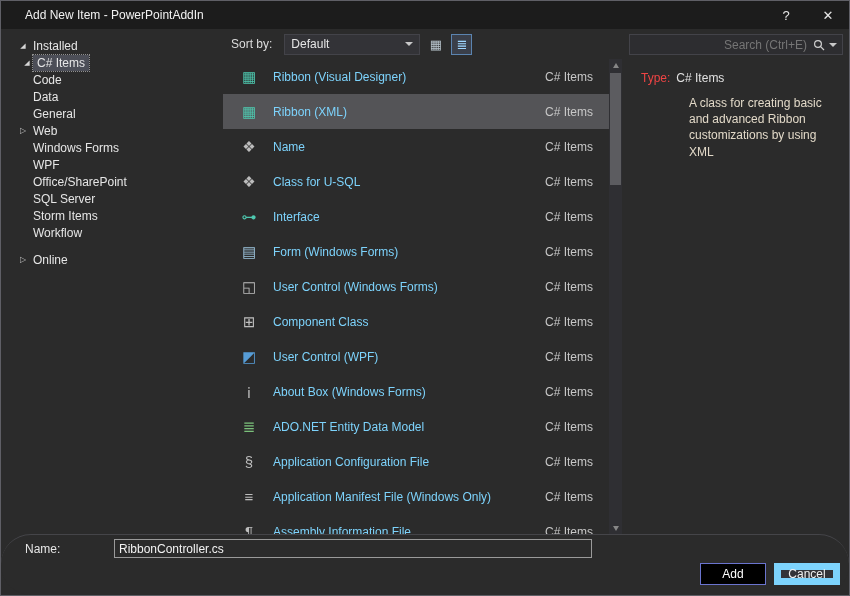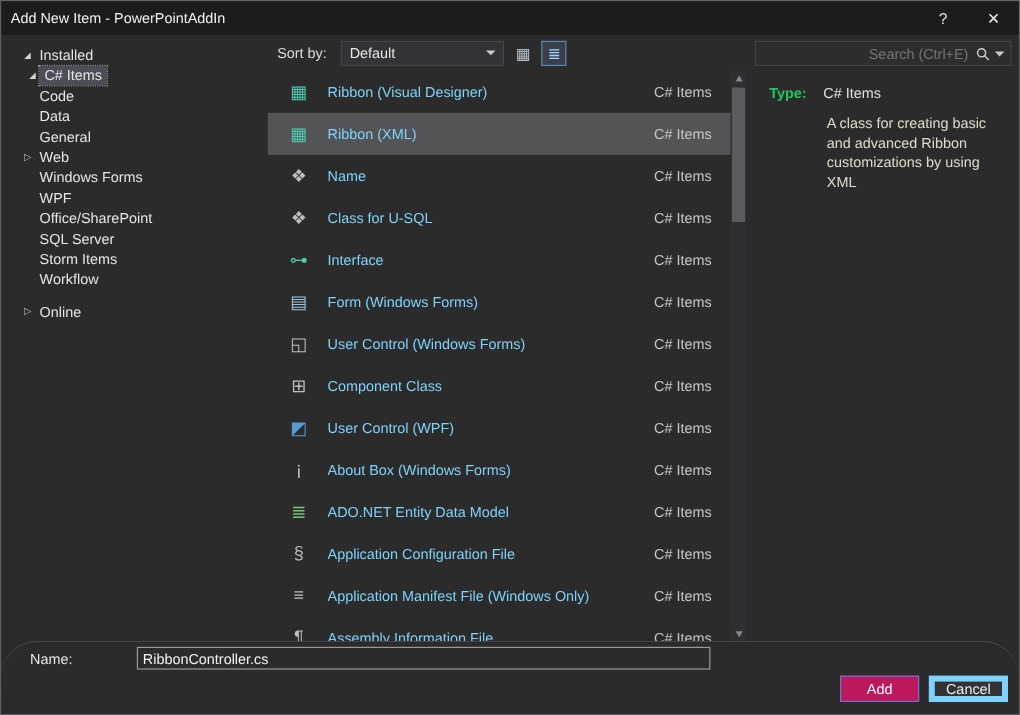--- a/index.html
+++ b/index.html
@@ -2,21 +2,21 @@
 <html><head>
 <meta charset="utf-8">
 <style>
   html,body{margin:0;padding:0;background:#111;}
   .window{position:relative;width:850px;height:596px;background:#2b2b2b;
     font-family:"Liberation Sans",sans-serif;font-size:12px;color:#e6e6e6;
     border:1px solid #5f5f66;box-sizing:border-box;overflow:hidden;}
   
   .titlebar{position:absolute;top:0;left:0;right:0;height:28px;background:#1c1c1c;
     display:flex;align-items:center;color:#f2f2f2;}
-  .title-text{padding-left:8px;flex:1;}
+  .title-text{padding-left:24px;flex:1;}
   .tb-btn{width:42px;height:28px;display:flex;align-items:center;justify-content:center;
     color:#e6e6e6;font-size:13px;cursor:default;}
   
   .left-pane{position:absolute;top:28px;left:0;width:222px;bottom:60px;padding-top:8px;box-sizing:border-box;}
   .tree-item{height:17px;display:flex;align-items:center;white-space:nowrap;}
   .tree-arrow{width:12px;text-align:center;font-size:7px;color:#d6d6d6;flex:none;}
   .tree-arrow.hollow{font-size:8px;color:#bdbdbd;}
   .lvl0{padding-left:16px;}
   .lvl1{padding-left:20px;}
   .lvl2{padding-left:16px;}
@@ -50,33 +50,33 @@
   
   .scrollbar{position:absolute;top:58px;left:608px;width:13px;bottom:60px;background:#2f2f33;}
   .sb-arrow{position:absolute;left:0;width:13px;height:13px;display:flex;align-items:center;justify-content:center;}
   .sb-up{top:0;}  .sb-down{bottom:0;}
   .tri-up{width:0;height:0;border-left:3.5px solid transparent;border-right:3.5px solid transparent;border-bottom:5px solid #868686;}
   .tri-down{width:0;height:0;border-left:3.5px solid transparent;border-right:3.5px solid transparent;border-top:5px solid #868686;}
   .sb-thumb{position:absolute;top:14px;left:1px;right:1px;height:112px;background:#5c5c60;}
   
   .right-pane{position:absolute;top:62px;left:628px;right:0;bottom:60px;padding:8px 12px;box-sizing:border-box;}
   .type-row{white-space:nowrap;}
-  .type-label{font-weight:bold;color:#22c55e;margin-right:14px;}
+  .type-label{font-weight:normal;color:#ef4444;margin-right:6px;}
   .type-value{color:#e0e0e0;}
   .description{margin-top:10px;max-width:202px;line-height:1.35;color:#e2d9c8;margin-left:48px;}
   
   .footer{position:absolute;left:0;right:0;bottom:0;height:60px;border-top:1px solid #454549;background:#2b2b2b;border-radius:30px;}
   .name-label{position:absolute;top:7px;left:24px;}
   .name-input{position:absolute;top:4px;left:113px;width:468px;height:17px;background:#2b2b2b;
     border:1px solid #9a9a9a;color:#f2f2f2;font-family:"Liberation Sans",sans-serif;font-size:12px;
     padding:0 4px;box-sizing:content-box;outline:none;}
   .btn{position:absolute;bottom:10px;height:22px;display:flex;align-items:center;justify-content:center;
     font-size:12px;box-sizing:border-box;cursor:default;}
   .btn-add{right:83px;width:66px;color:#ffffff;border:1px solid #6a74cf;}
-  .btn-cancel{right:9px;width:66px;background:#333337;border:5px solid #7dd3fc;color:#f0f0f0;}
+  .btn-cancel{right:9px;width:66px;background:#333337;border:7px solid #7dd3fc;color:#f0f0f0;}
 </style>
 </head>
 <body>
 
 <div class="window">
 
   <div class="titlebar" style="background: rgb(28, 28, 28);">
     <div class="title-text">Add New Item - PowerPointAddIn</div>
     <div class="tb-btn">?</div>
     <div class="tb-btn">✕</div>
@@ -246,17 +246,17 @@
   <div class="right-pane">
     <div class="type-row">
       <span class="type-label">Type:</span><span class="type-value">C# Items</span>
     </div>
     <div class="description">A class for creating basic and advanced Ribbon customizations by using XML</div>
   </div>
 
   <div class="footer">
     <span class="name-label">Name:</span>
     <input class="name-input" value="RibbonController.cs" style="">
-    <div class="btn btn-add" style="background: #be185d; text-align: center;">Add</div>
+    <div class="btn btn-add" style="background: #000000; text-align: center;">Add</div>
     <div class="btn btn-cancel">Cancel</div>
   </div>
 
 </div>
 
 </body></html>

